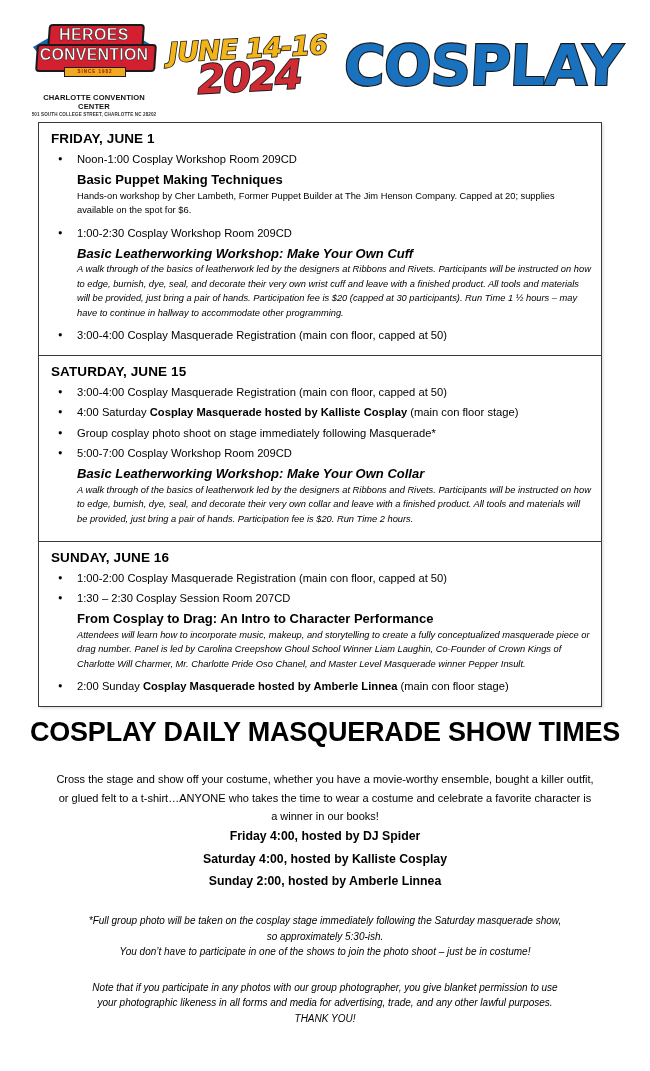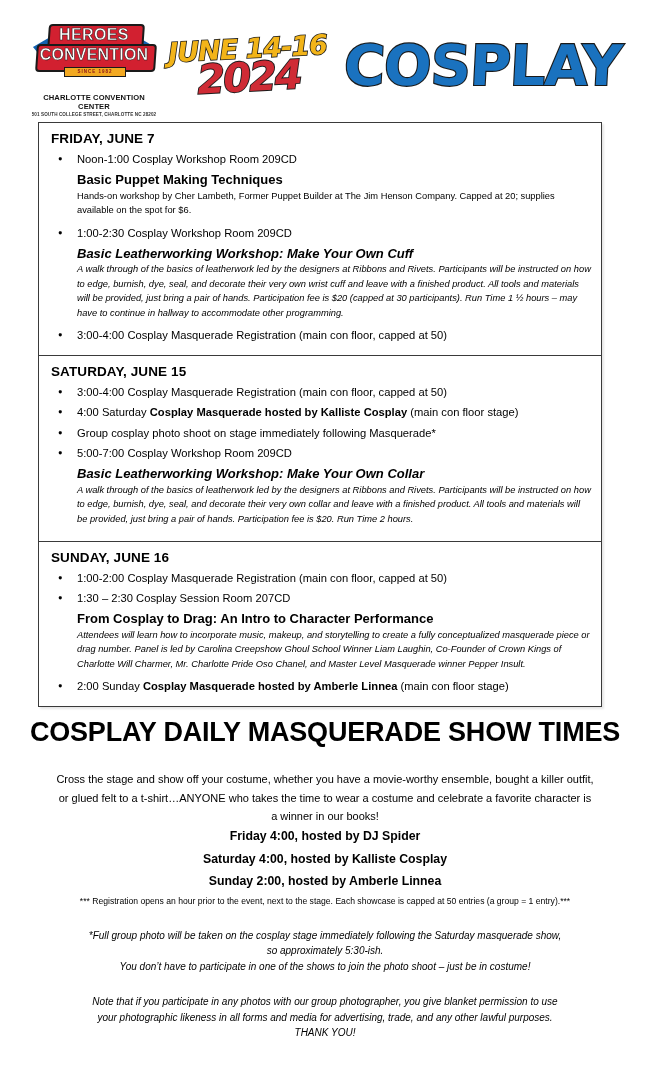--- a/index.html
+++ b/index.html
@@ -305,21 +305,21 @@
       <div class="date-line1">JUNE 14-16</div>
       <div class="date-line2">2024</div>
     </div>
 
     <div class="cosplay-word">COSPLAY</div>
   </div>
 </div>
 
 <div class="schedule" id="schedule-root">
     <div class="day-block">
-      <div class="day-title">FRIDAY, JUNE 7</div>
+      <div class="day-title">FRIDAY, JUNE 1</div>
       <ul class="items">
         <li>
           <div class="bullet-row"><span>Noon-1:00 Cosplay Workshop Room 209CD</span></div>
           <div class="detail">
             <div class="detail-title">Basic Puppet Making Techniques</div>
             <div class="detail-body">Hands-on workshop by Cher Lambeth, Former Puppet Builder at The Jim Henson Company. Capped at 20; supplies available on the spot for $6.</div>
           </div>
         </li>
         <li>
           <div class="bullet-row"><span>1:00-2:30 Cosplay Workshop Room 209CD</span></div>
@@ -375,21 +375,20 @@
   </div>
 
 <div class="bottom">
   <div class="bottom-title">COSPLAY DAILY MASQUERADE SHOW TIMES</div>
   <div class="bottom-intro">Cross the stage and show off your costume, whether you have a movie-worthy ensemble, bought a killer outfit, or glued felt to a t-shirt…ANYONE who takes the time to wear a costume and celebrate a favorite character is a winner in our books!</div>
   <div id="show-times-list">
       <div class="show-line">Friday 4:00, hosted by DJ Spider</div>
       <div class="show-line">Saturday 4:00, hosted by Kalliste Cosplay</div>
       <div class="show-line">Sunday 2:00, hosted by Amberle Linnea</div>
     </div>
-  <div class="reg-note">*** Registration opens an hour prior to the event, next to the stage. Each showcase is capped at 50 entries (a group = 1 entry).***</div>
 
   <div class="note-block">
     <div>*Full group photo will be taken on the cosplay stage immediately following the Saturday masquerade show,</div>
     <div>so approximately 5:30-ish.</div>
     <div>You don’t have to participate in one of the shows to join the photo shoot – just be in costume!</div>
   </div>
 
   <div class="note-block second">
     <div>Note that if you participate in any photos with our group photographer, you give blanket permission to use</div>
     <div>your photographic likeness in all forms and media for advertising, trade, and any other lawful purposes.</div>

